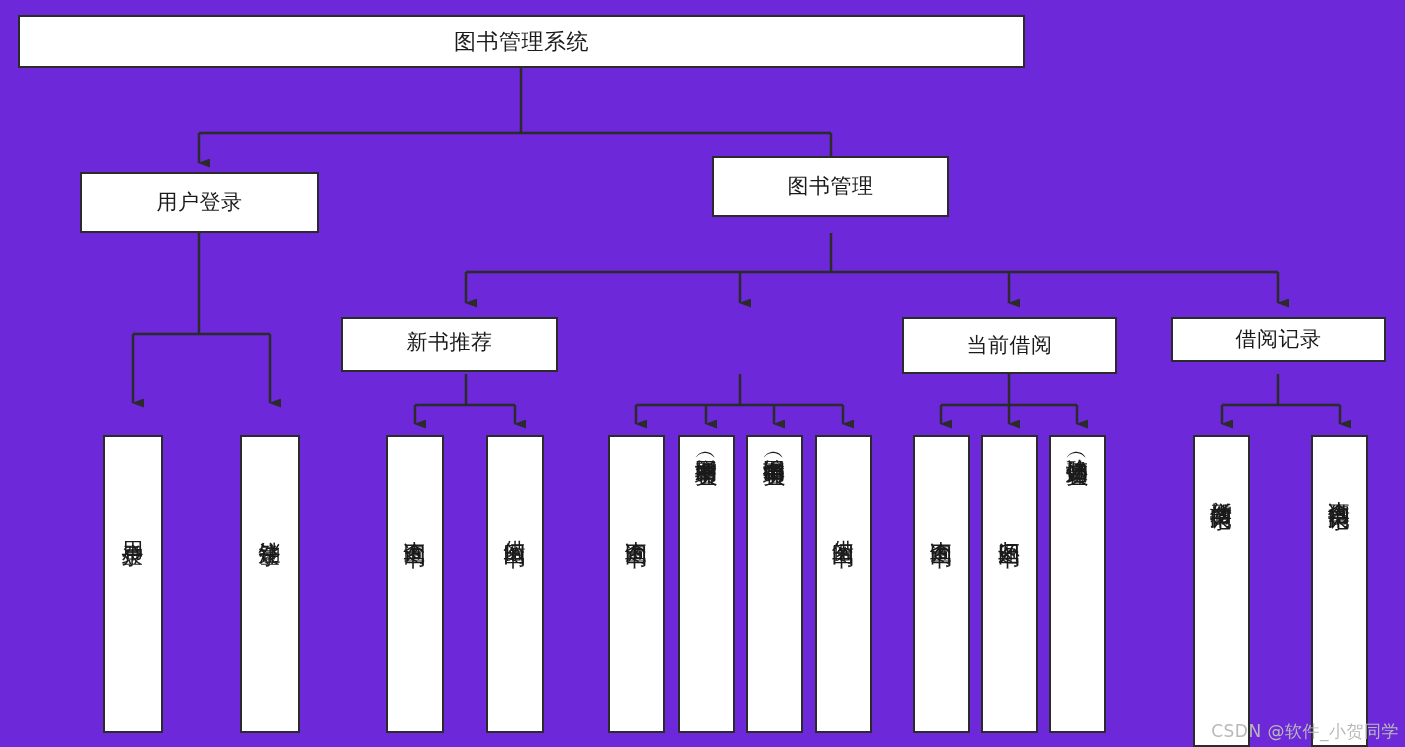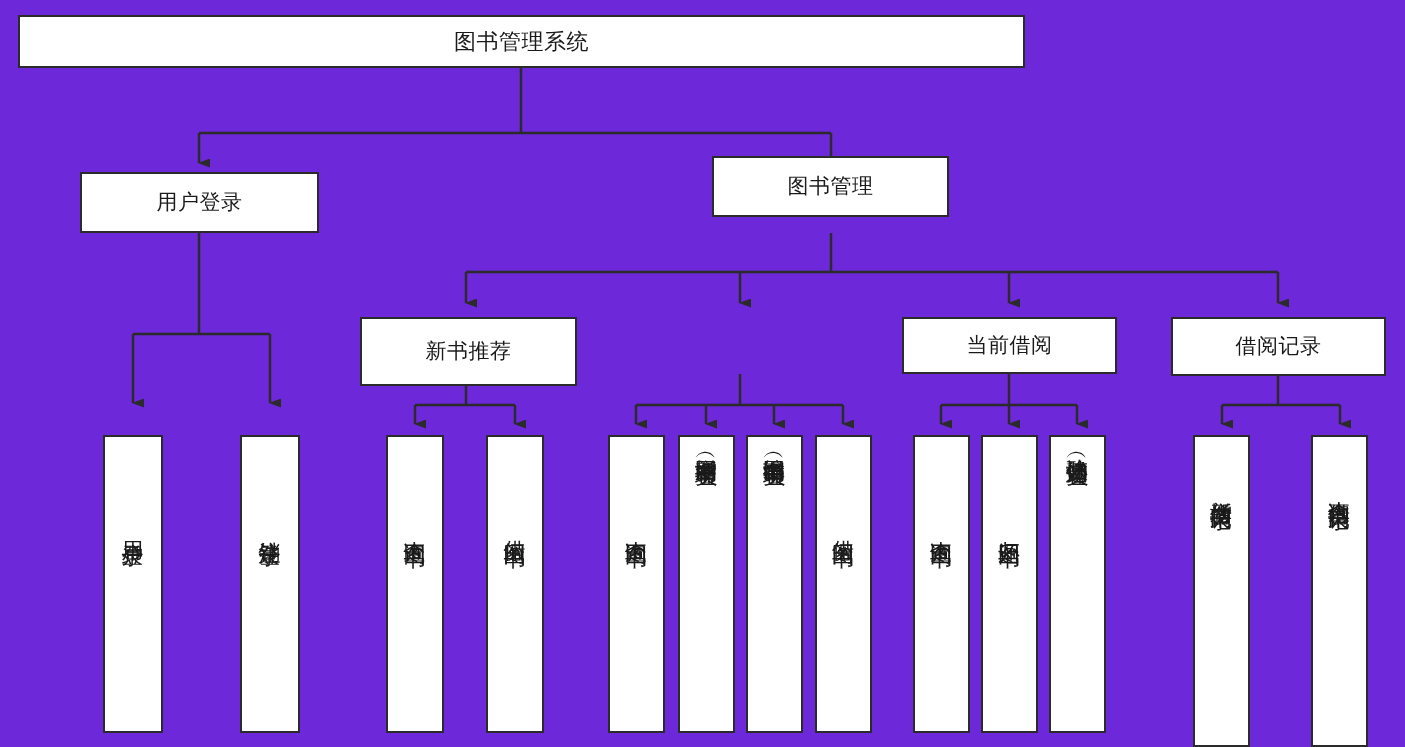--- a/index.html
+++ b/index.html
@@ -135,27 +135,27 @@
     <span class="node-label">图书管理系统</span>
   </div>
 
   <div class="node horiz" style="left:80px; top:172px; width:239px; height:61px;">
     <span class="node-label">用户登录</span>
   </div>
   <div class="node horiz" style="left:712px; top:156px; width:237px; height:61px;">
     <span class="node-label">图书管理</span>
   </div>
 
-  <div class="node horiz" style="left:360px; top:317px; width:217px; height:69px;">
+  <div class="node horiz" style="left:341px; top:317px; width:217px; height:55px;font-family:Liberation Mono, monospace;">
     <span class="node-label">新书推荐</span>
   </div>
   <div class="node horiz" style="left:902px; top:317px; width:215px; height:57px;">
     <span class="node-label">当前借阅</span>
   </div>
-  <div class="node horiz" style="left:1171px; top:317px; width:215px; height:59px;">
+  <div class="node horiz" style="left:1171px; top:317px; width:215px; height:45px;">
     <span class="node-label">借阅记录</span>
   </div>
 
   <div class="node vert" style="left:103px; top:435px; width:60px; height:298px; padding-top:86px;">
     <span class="node-label">用户登录</span>
   </div>
   <div class="node vert" style="left:240px; top:435px; width:60px; height:298px; padding-top:86px;">
     <span class="node-label">注销登录</span>
   </div>
 
@@ -189,14 +189,15 @@
     <span class="node-label">确认归还（管理员）</span>
   </div>
 
   <div class="node vert" style="left:1193px; top:435px; width:57px; height:312px; padding-top:46px;">
     <span class="node-label">新增借阅记录</span>
   </div>
   <div class="node vert" style="left:1311px; top:435px; width:57px; height:312px; padding-top:46px;">
     <span class="node-label">查询借阅记录</span>
   </div>
 
+  <div class="watermark">CSDN @软件_小贺同学</div>
 
 </div>
 
 </body></html>

